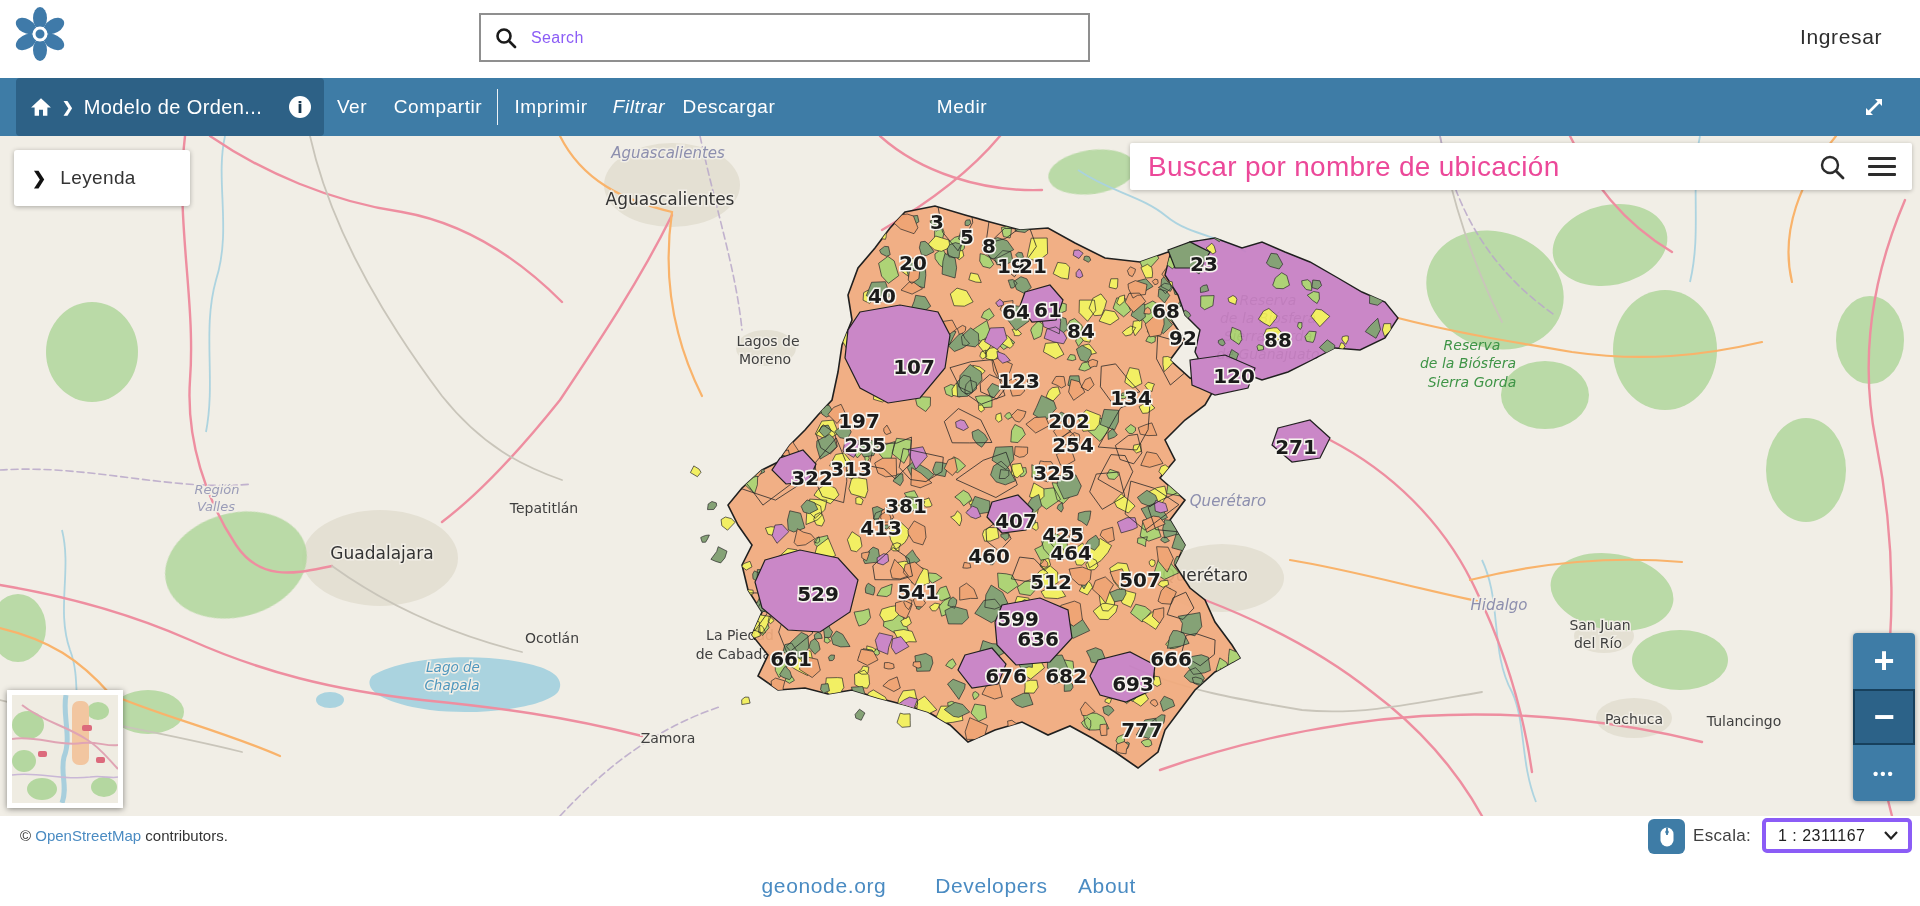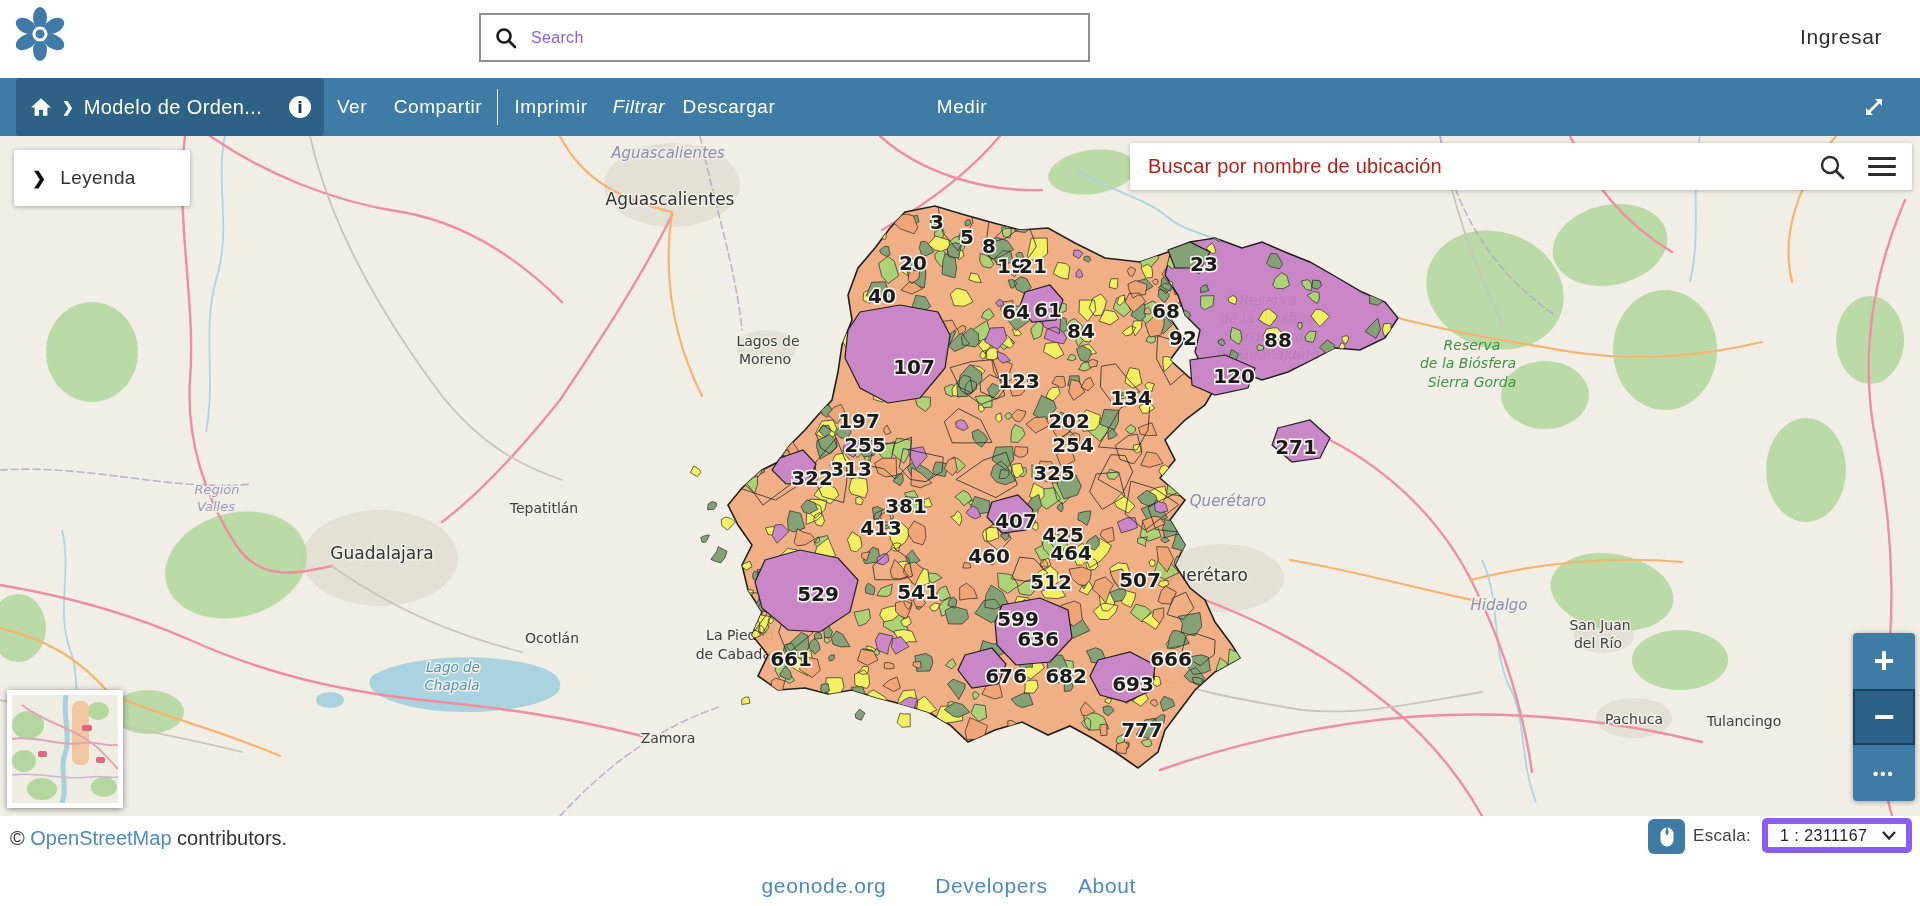--- a/index.html
+++ b/index.html
@@ -28,41 +28,41 @@
 
   
   .map{position:absolute;left:0;top:136px;width:1920px;height:680px;overflow:hidden;background:#f1eee6;}
   .map svg.base{position:absolute;left:0;top:0;}
 
   .legend-box{position:absolute;left:14px;top:14px;width:176px;height:56px;background:#fff;border-radius:3px;box-shadow:0 1px 5px rgba(0,0,0,.3);display:flex;align-items:center;cursor:pointer;z-index:5;}
   .legend-box .chev{font-size:17px;font-weight:bold;color:#111;margin:0 14px 0 18px;}
   .legend-box .legend-label{font-size:19px;color:#333;letter-spacing:.02em;}
 
   .locsearch{position:absolute;left:1130px;top:7px;width:782px;height:47px;background:#fff;border-radius:2px;box-shadow:0 1px 4px rgba(0,0,0,.25);display:flex;align-items:center;z-index:5;}
-  .locsearch .ph{margin-left:18px;font-size:20px;color:#b91c1c;letter-spacing:.01em;flex:1 1 auto;}
+  .locsearch .ph{margin-left:18px;font-size:28px;color:#ec4899;letter-spacing:.01em;flex:1 1 auto;}
   .locsearch .mag2{flex:0 0 auto;margin-right:22px;cursor:pointer;}
   .locsearch .burger{flex:0 0 auto;margin-right:16px;cursor:pointer;width:28px;}
   .burger div{height:3px;background:#2c2c2c;margin:5px 0;border-radius:1px;}
 
   .zoomctl{position:absolute;left:1853px;top:497px;width:62px;z-index:5;box-shadow:0 1px 5px rgba(0,0,0,.35);border-radius:4px;}
   .zbtn{width:62px;height:56px;background:#3e7ca6;color:#fff;display:flex;align-items:center;justify-content:center;cursor:pointer;font-weight:bold;}
   .zbtn.zin{border-radius:4px 4px 0 0;font-size:36px;}
   .zbtn.zout{background:#2c6288;border:2px solid #17405c;font-size:36px;}
   .zbtn.zmore{border-radius:0 0 4px 4px;font-size:15px;letter-spacing:2px;}
 
   .minimap{position:absolute;left:7px;top:554px;width:116px;height:118px;background:#fff;padding:5px;box-shadow:0 1px 6px rgba(0,0,0,.45);z-index:5;cursor:pointer;}
   .minimap svg{display:block;}
 
   
   .footer{position:absolute;left:0;top:816px;width:1920px;height:90px;background:#fff;z-index:30;}
-  .attrib{position:absolute;left:10px;top:11px;font-size:20px;color:#333;}
+  .attrib{position:absolute;left:20px;top:11px;font-size:15px;color:#333;}
   .attrib .osm-link{color:#4a8bc2;cursor:pointer;}
   .mousebtn{position:absolute;left:1648px;top:3px;width:37px;height:35px;background:#3e7ca6;border-radius:6px;display:flex;align-items:center;justify-content:center;cursor:pointer;}
   .scale-label{position:absolute;left:1693px;top:10px;font-size:17px;color:#404040;letter-spacing:.02em;}
-  .scale-select{position:absolute;left:1762px;top:2px;width:150px;height:35px;border:6px solid #8b5cf6;border-radius:5px;background:#fff;display:flex;align-items:center;padding:0 10px 0 12px;cursor:pointer;}
+  .scale-select{position:absolute;left:1762px;top:2px;width:150px;height:35px;border:4px solid #8b5cf6;border-radius:5px;background:#fff;display:flex;align-items:center;padding:0 10px 0 12px;cursor:pointer;}
   .scale-select .sval{font-size:16px;color:#222;flex:1 1 auto;letter-spacing:.03em;}
   .flink{position:absolute;top:58px;transform:translateX(-50%);font-size:21px;color:#4a8bc2;letter-spacing:.03em;cursor:pointer;}
   .fl-0{left:824px;} .fl-1{left:969px;padding-left:45px;} .fl-2{left:1107px;}
 
   
   text{font-family:"DejaVu Sans",sans-serif;}
   .lbl{text-anchor:middle;paint-order:stroke;stroke:#f1eee6;stroke-width:3px;}
   .lbl-town{font-size:14px;fill:#3f3f3f;}
   .lbl-city{font-size:17px;fill:#333;}
   .lbl-state{font-style:italic;font-size:15px;fill:#8d8fae;}

